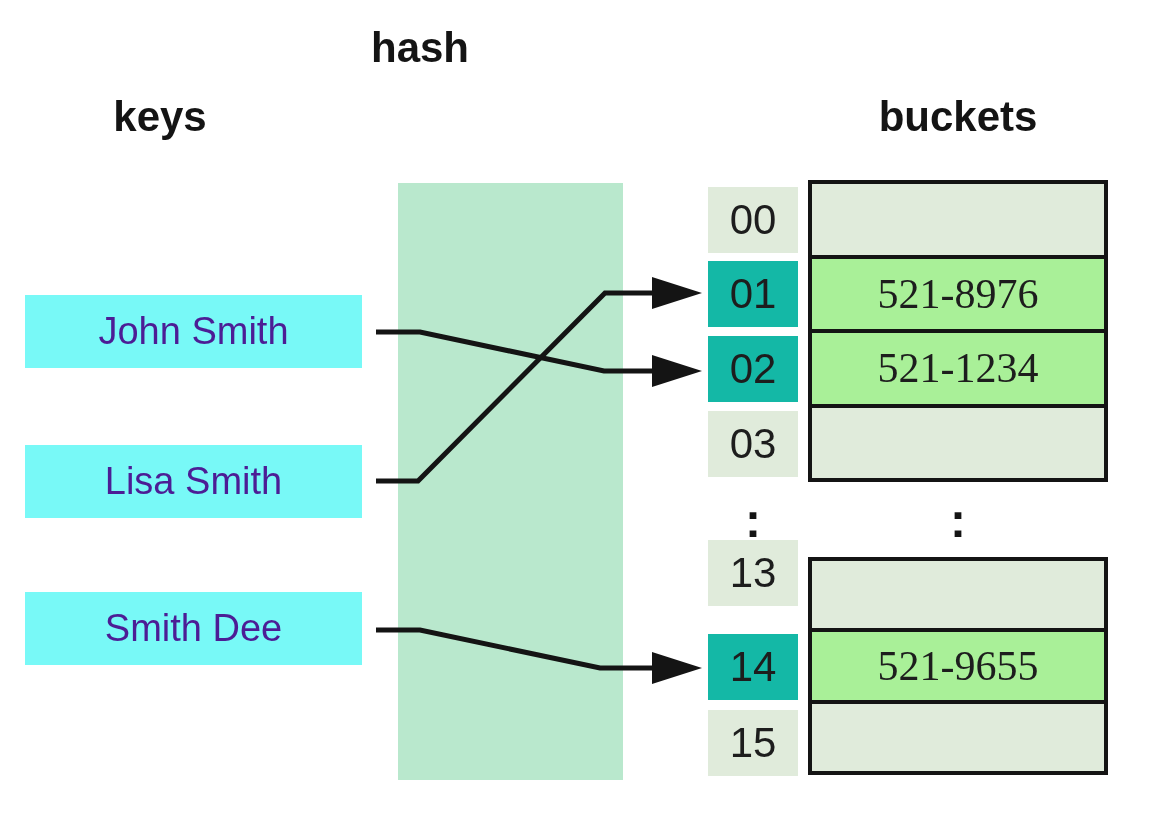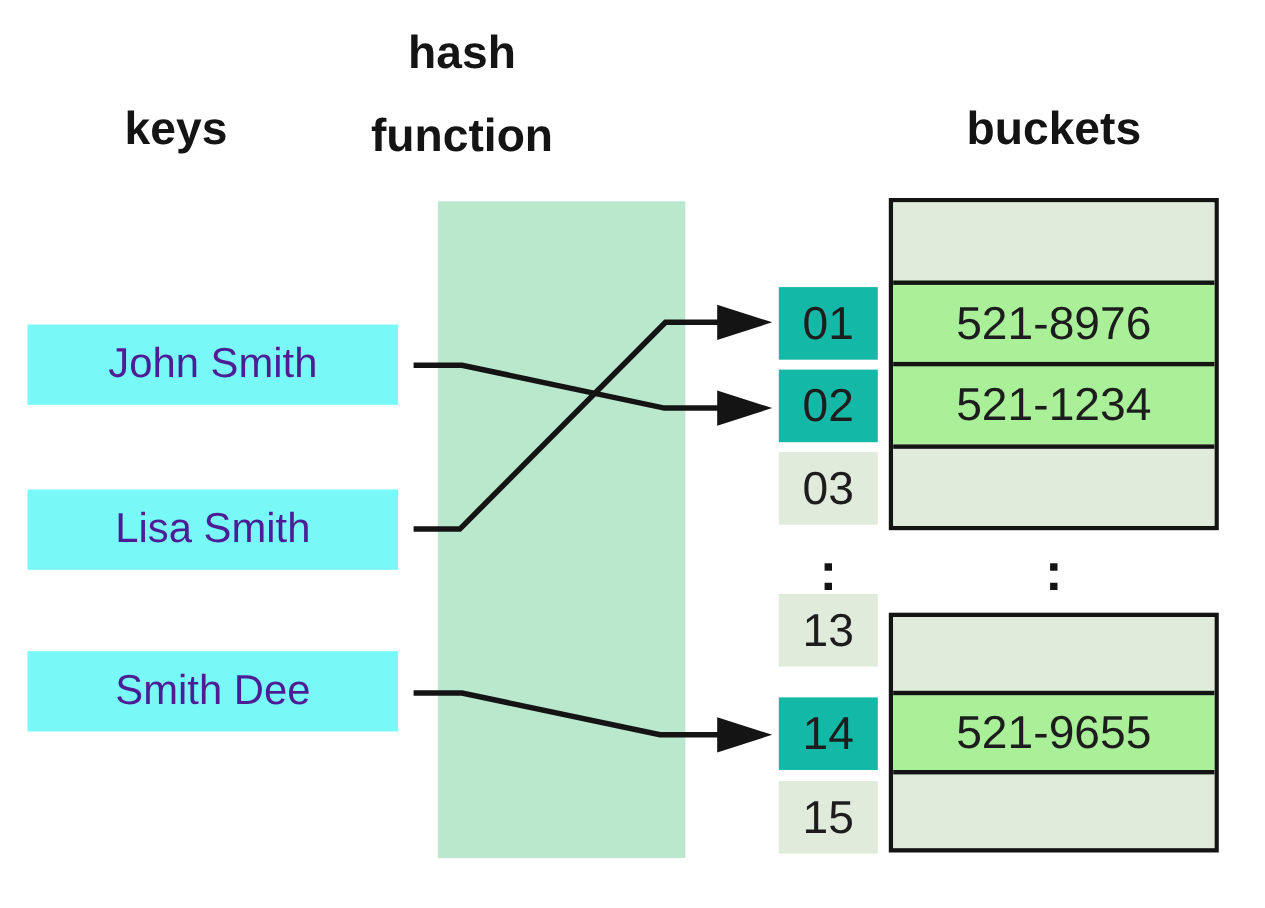--- a/index.html
+++ b/index.html
@@ -66,20 +66,21 @@
     flex-direction: column;
   }
   .brow {
     flex: 1;
     background: #e0ebdb;
     display: flex;
     align-items: center;
     justify-content: center;
     font-size: 42px;
     color: #1d1d1d;
+    font-family: Liberation Serif, serif;
   }
   .brow + .brow { border-top: 4px solid #141414; }
   .brow.hl { background: #a9f098; }
   .colon {
     position: absolute;
     transform: translate(-50%, -50%);
     font-size: 48px;
     font-weight: bold;
     color: #141414;
     line-height: 1;
@@ -92,30 +93,30 @@
   }
 </style>
 </head>
 <body>
 
 <div class="canvas">
 
   <div class="hdr" style="left:160px; top:86px">keys</div>
   <div class="hdr hdr2" style="left:420px; top:10px">
     <div>hash</div>
-    <div>function</div>
   </div>
   <div class="hdr" style="left:958px; top:86px">buckets</div>
 
   <div class="hashrect"></div>
 
   <div class="keybox" style="top:295px">John Smith</div>
   <div class="keybox" style="top:445px">Lisa Smith</div>
   <div class="keybox" style="top:592px">Smith Dee</div>
 
+  <div class="idx" style="top:187px">00</div>
   <div class="idx hl" style="top:261px">01</div>
   <div class="idx hl" style="top:336px">02</div>
   <div class="idx" style="top:411px">03</div>
 
   <div class="colon" style="left:753px; top:521px">:</div>
   <div class="colon" style="left:958px; top:521px">:</div>
 
   <div class="idx" style="top:540px">13</div>
   <div class="idx hl" style="top:634px">14</div>
   <div class="idx" style="top:710px">15</div>

